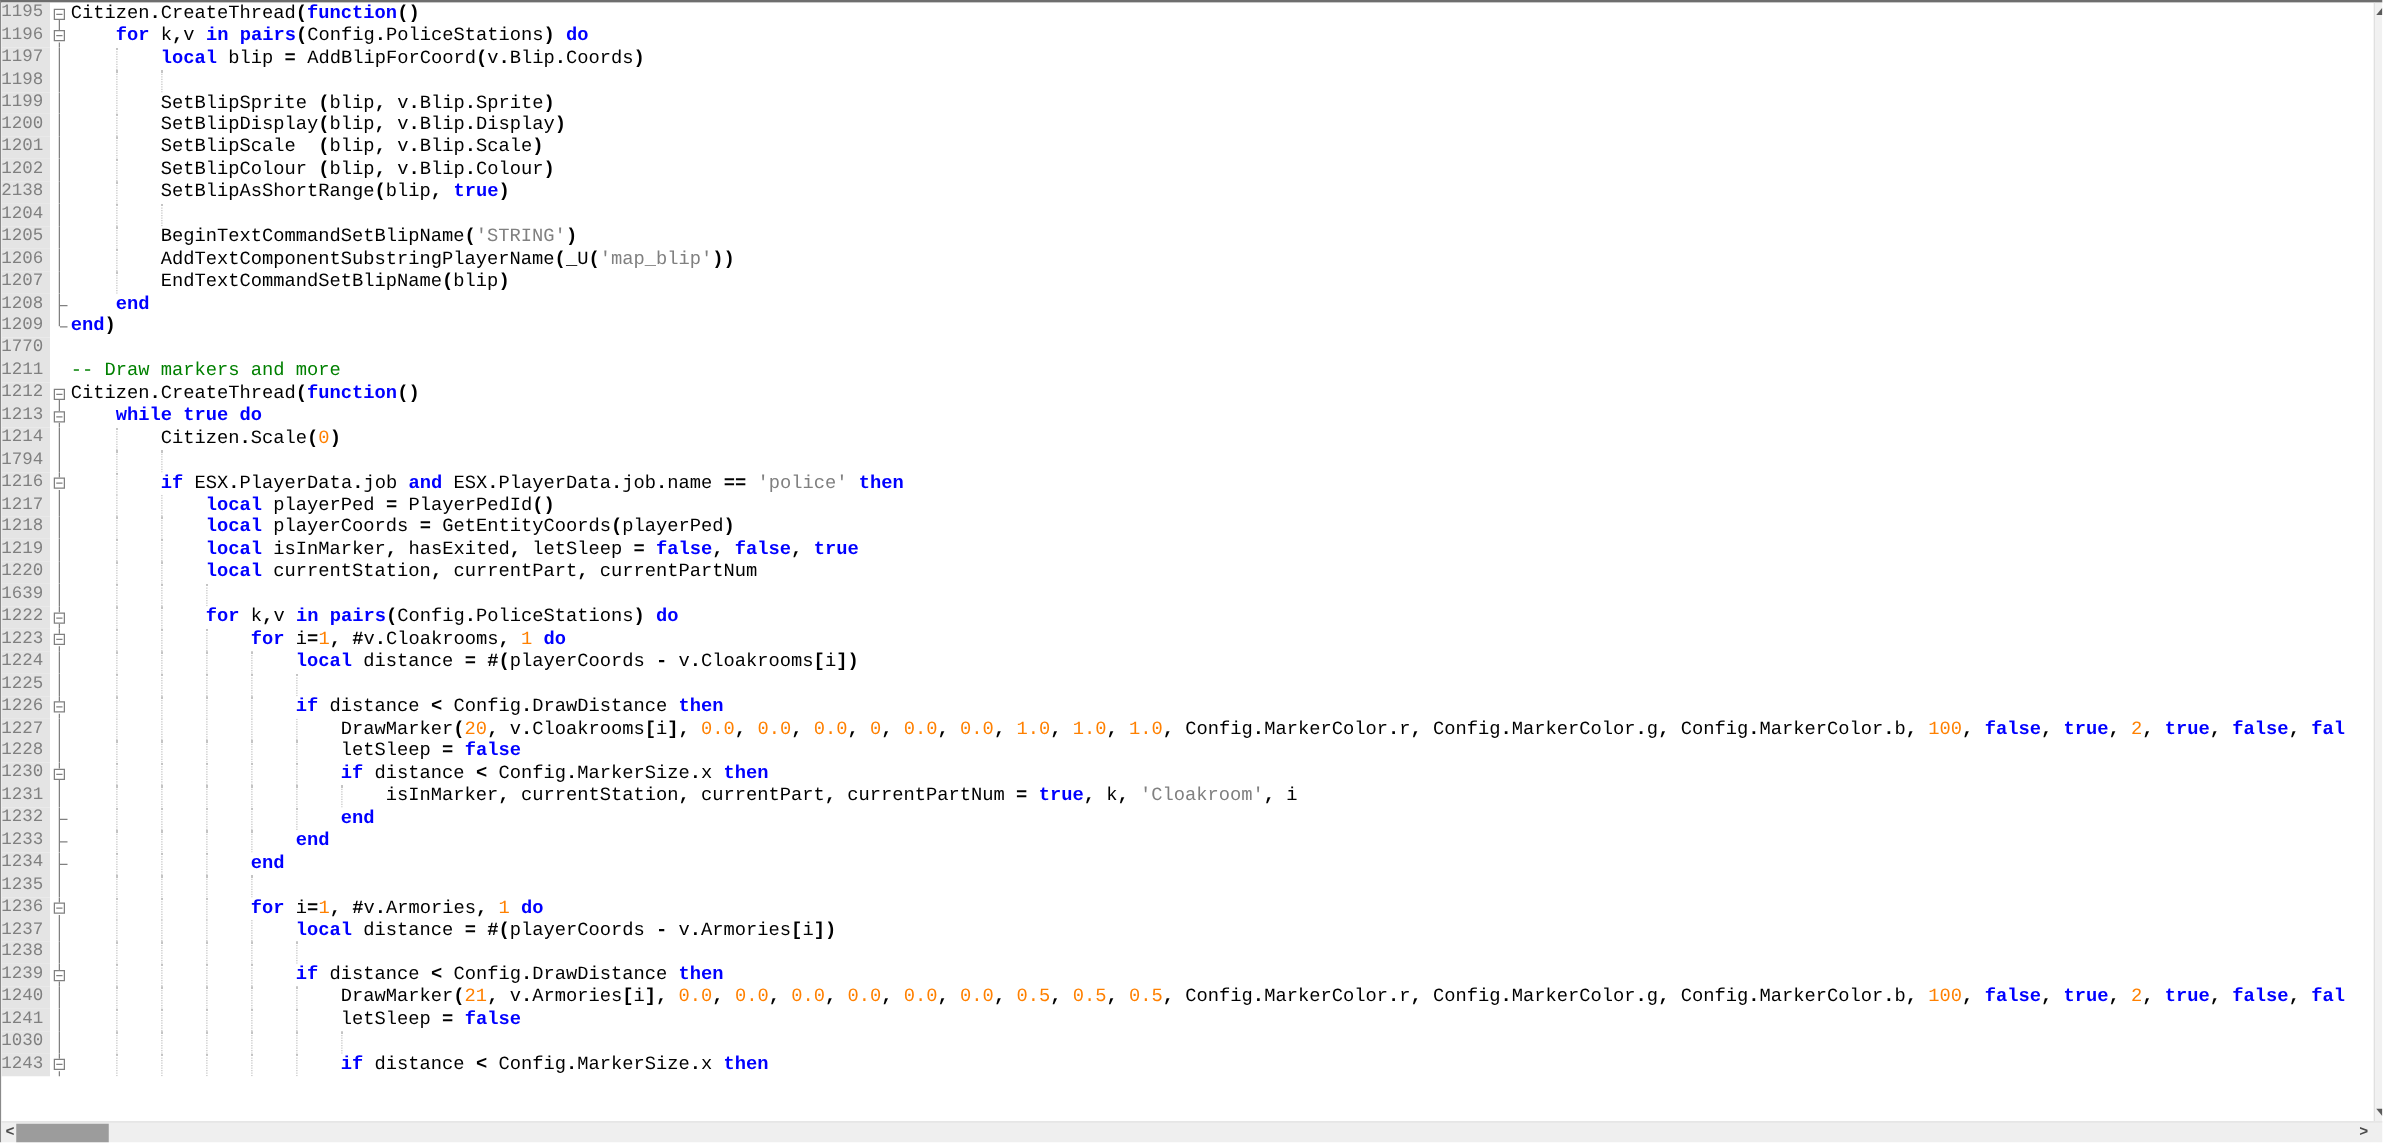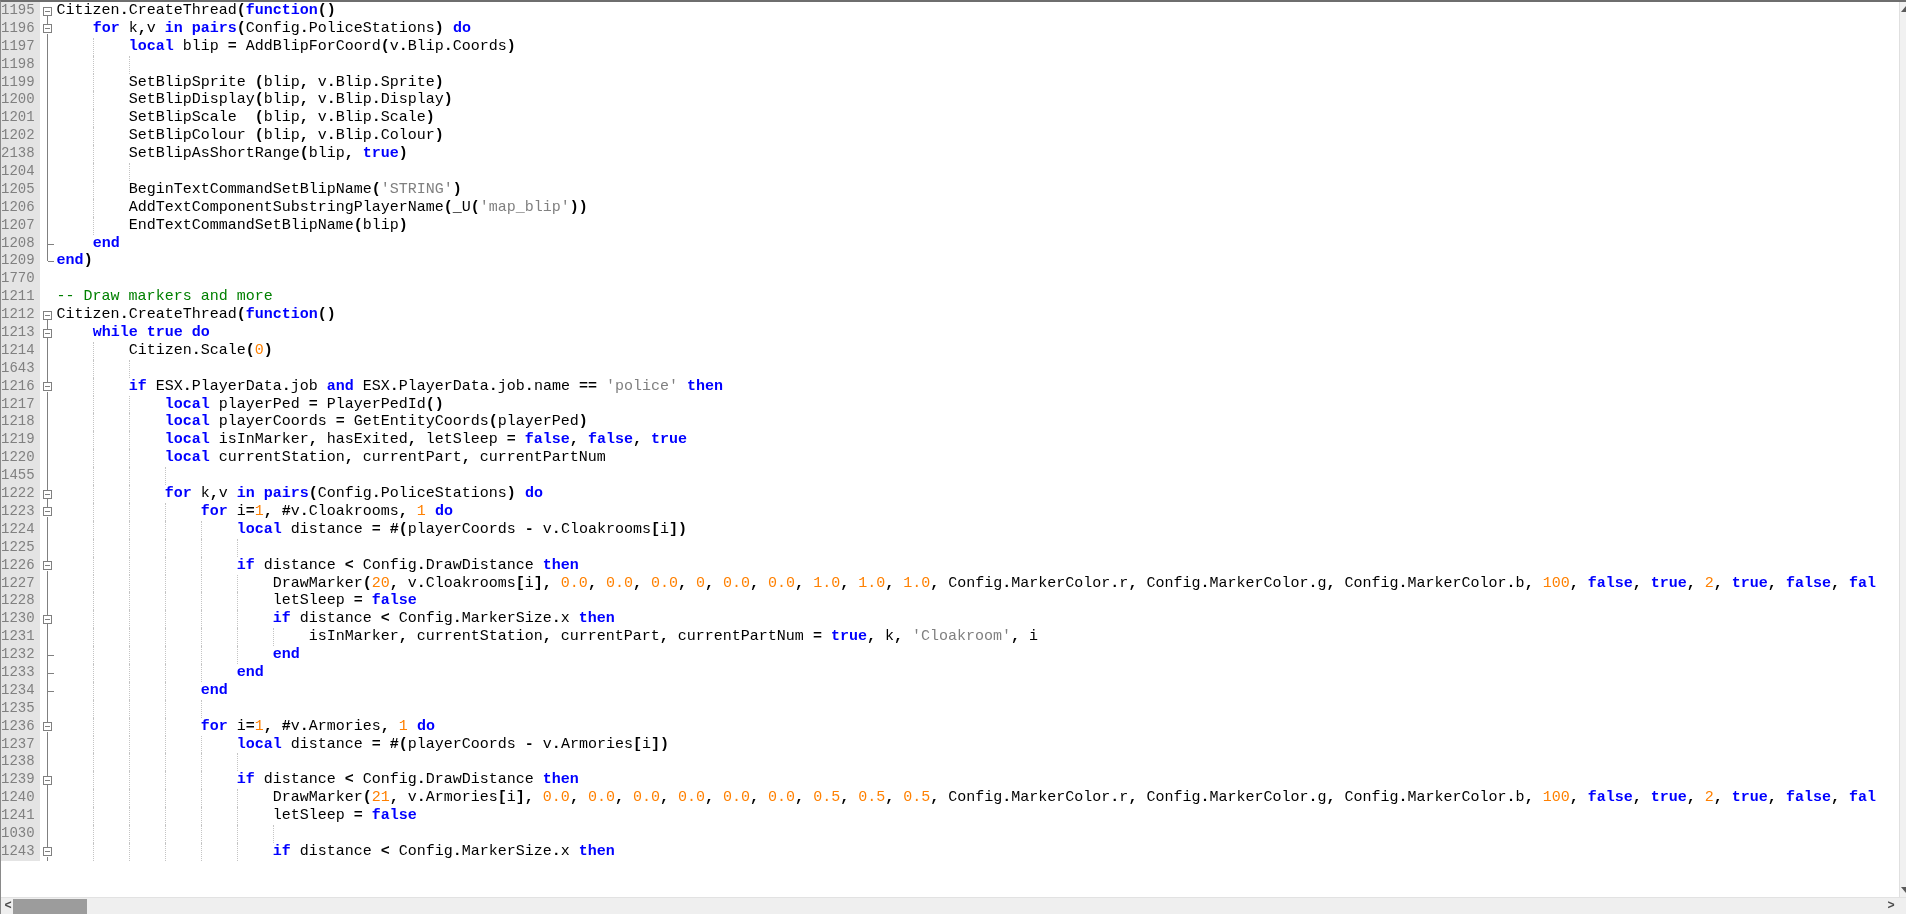--- a/index.html
+++ b/index.html
@@ -71,27 +71,27 @@
         <div class="line"><div class="num">1205</div><div class="fm"><i class="vfull"></i></div><div class="code"><i class="g" style="left: 36px;"></i><span>        </span><span class="tok-d">BeginTextCommandSetBlipName</span><span class="tok-o">(</span><span class="tok-s">'STRING'</span><span class="tok-o">)</span></div></div>
         <div class="line"><div class="num">1206</div><div class="fm"><i class="vfull"></i></div><div class="code"><i class="g" style="left: 36px;"></i><span>        </span><span class="tok-d">AddTextComponentSubstringPlayerName</span><span class="tok-o">(</span><span class="tok-d">_U</span><span class="tok-o">(</span><span class="tok-s">'map_blip'</span><span class="tok-o">)</span><span class="tok-o">)</span></div></div>
         <div class="line"><div class="num">1207</div><div class="fm"><i class="vfull"></i></div><div class="code"><i class="g" style="left: 36px;"></i><span>        </span><span class="tok-d">EndTextCommandSetBlipName</span><span class="tok-o">(</span><span class="tok-d">blip</span><span class="tok-o">)</span></div></div>
         <div class="line"><div class="num">1208</div><div class="fm"><i class="vfull"></i><i class="stub"></i></div><div class="code"><span>    </span><span class="tok-k">end</span></div></div>
         <div class="line"><div class="num">1209</div><div class="fm"><i class="vtop9"></i><i class="stub"></i></div><div class="code"><span class="tok-k">end</span><span class="tok-o">)</span></div></div>
         <div class="line"><div class="num">1770</div><div class="fm"></div><div class="code"></div></div>
         <div class="line"><div class="num">1211</div><div class="fm"></div><div class="code"><span class="tok-c">-- Draw markers and more</span></div></div>
         <div class="line"><div class="num">1212</div><div class="fm"><i class="vbot"></i><i class="fbox"></i></div><div class="code"><span class="tok-d">Citizen</span><span class="tok-o">.</span><span class="tok-d">CreateThread</span><span class="tok-o">(</span><span class="tok-k">function</span><span class="tok-o">(</span><span class="tok-o">)</span></div></div>
         <div class="line"><div class="num">1213</div><div class="fm"><i class="vtop4"></i><i class="vbot"></i><i class="fbox"></i></div><div class="code"><span>    </span><span class="tok-k">while</span><span> </span><span class="tok-k">true</span><span> </span><span class="tok-k">do</span></div></div>
         <div class="line"><div class="num">1214</div><div class="fm"><i class="vfull"></i></div><div class="code"><i class="g" style="left: 36px;"></i><span>        </span><span class="tok-d">Citizen</span><span class="tok-o">.</span><span class="tok-d">Scale</span><span class="tok-o">(</span><span class="tok-n">0</span><span class="tok-o">)</span></div></div>
-        <div class="line"><div class="num">1643</div><div class="fm"><i class="vfull"></i></div><div class="code"><i class="g" style="left: 36px;"></i><i class="g" style="left: 72px;"></i></div></div>
+        <div class="line"><div class="num">1794</div><div class="fm"><i class="vfull"></i></div><div class="code"><i class="g" style="left: 36px;"></i><i class="g" style="left: 72px;"></i></div></div>
         <div class="line"><div class="num">1216</div><div class="fm"><i class="vtop4"></i><i class="vbot"></i><i class="fbox"></i></div><div class="code"><i class="g" style="left: 36px;"></i><span>        </span><span class="tok-k">if</span><span> </span><span class="tok-d">ESX</span><span class="tok-o">.</span><span class="tok-d">PlayerData</span><span class="tok-o">.</span><span class="tok-d">job</span><span> </span><span class="tok-k">and</span><span> </span><span class="tok-d">ESX</span><span class="tok-o">.</span><span class="tok-d">PlayerData</span><span class="tok-o">.</span><span class="tok-d">job</span><span class="tok-o">.</span><span class="tok-d">name</span><span> </span><span class="tok-o">=</span><span class="tok-o">=</span><span> </span><span class="tok-s">'police'</span><span> </span><span class="tok-k">then</span></div></div>
         <div class="line"><div class="num">1217</div><div class="fm"><i class="vfull"></i></div><div class="code"><i class="g" style="left: 36px;"></i><i class="g" style="left: 72px;"></i><span>            </span><span class="tok-k">local</span><span> </span><span class="tok-d">playerPed</span><span> </span><span class="tok-o">=</span><span> </span><span class="tok-d">PlayerPedId</span><span class="tok-o">(</span><span class="tok-o">)</span></div></div>
         <div class="line"><div class="num">1218</div><div class="fm"><i class="vfull"></i></div><div class="code"><i class="g" style="left: 36px;"></i><i class="g" style="left: 72px;"></i><span>            </span><span class="tok-k">local</span><span> </span><span class="tok-d">playerCoords</span><span> </span><span class="tok-o">=</span><span> </span><span class="tok-d">GetEntityCoords</span><span class="tok-o">(</span><span class="tok-d">playerPed</span><span class="tok-o">)</span></div></div>
         <div class="line"><div class="num">1219</div><div class="fm"><i class="vfull"></i></div><div class="code"><i class="g" style="left: 36px;"></i><i class="g" style="left: 72px;"></i><span>            </span><span class="tok-k">local</span><span> </span><span class="tok-d">isInMarker</span><span class="tok-o">,</span><span> </span><span class="tok-d">hasExited</span><span class="tok-o">,</span><span> </span><span class="tok-d">letSleep</span><span> </span><span class="tok-o">=</span><span> </span><span class="tok-k">false</span><span class="tok-o">,</span><span> </span><span class="tok-k">false</span><span class="tok-o">,</span><span> </span><span class="tok-k">true</span></div></div>
         <div class="line"><div class="num">1220</div><div class="fm"><i class="vfull"></i></div><div class="code"><i class="g" style="left: 36px;"></i><i class="g" style="left: 72px;"></i><span>            </span><span class="tok-k">local</span><span> </span><span class="tok-d">currentStation</span><span class="tok-o">,</span><span> </span><span class="tok-d">currentPart</span><span class="tok-o">,</span><span> </span><span class="tok-d">currentPartNum</span></div></div>
-        <div class="line"><div class="num">1455</div><div class="fm"><i class="vfull"></i></div><div class="code"><i class="g" style="left: 36px;"></i><i class="g" style="left: 72px;"></i><i class="g" style="left: 108px;"></i></div></div>
+        <div class="line"><div class="num">1639</div><div class="fm"><i class="vfull"></i></div><div class="code"><i class="g" style="left: 36px;"></i><i class="g" style="left: 72px;"></i><i class="g" style="left: 108px;"></i></div></div>
         <div class="line"><div class="num">1222</div><div class="fm"><i class="vtop4"></i><i class="vbot"></i><i class="fbox"></i></div><div class="code"><i class="g" style="left: 36px;"></i><i class="g" style="left: 72px;"></i><span>            </span><span class="tok-k">for</span><span> </span><span class="tok-d">k</span><span class="tok-o">,</span><span class="tok-d">v</span><span> </span><span class="tok-k">in</span><span> </span><span class="tok-k">pairs</span><span class="tok-o">(</span><span class="tok-d">Config</span><span class="tok-o">.</span><span class="tok-d">PoliceStations</span><span class="tok-o">)</span><span> </span><span class="tok-k">do</span></div></div>
         <div class="line"><div class="num">1223</div><div class="fm"><i class="vtop4"></i><i class="vbot"></i><i class="fbox"></i></div><div class="code"><i class="g" style="left: 36px;"></i><i class="g" style="left: 72px;"></i><i class="g" style="left: 108px;"></i><span>                </span><span class="tok-k">for</span><span> </span><span class="tok-d">i</span><span class="tok-o">=</span><span class="tok-n">1</span><span class="tok-o">,</span><span> </span><span class="tok-o">#</span><span class="tok-d">v</span><span class="tok-o">.</span><span class="tok-d">Cloakrooms</span><span class="tok-o">,</span><span> </span><span class="tok-n">1</span><span> </span><span class="tok-k">do</span></div></div>
         <div class="line"><div class="num">1224</div><div class="fm"><i class="vfull"></i></div><div class="code"><i class="g" style="left: 36px;"></i><i class="g" style="left: 72px;"></i><i class="g" style="left: 108px;"></i><i class="g" style="left: 144px;"></i><span>                    </span><span class="tok-k">local</span><span> </span><span class="tok-d">distance</span><span> </span><span class="tok-o">=</span><span> </span><span class="tok-o">#</span><span class="tok-o">(</span><span class="tok-d">playerCoords</span><span> </span><span class="tok-o">-</span><span> </span><span class="tok-d">v</span><span class="tok-o">.</span><span class="tok-d">Cloakrooms</span><span class="tok-o">[</span><span class="tok-d">i</span><span class="tok-o">]</span><span class="tok-o">)</span></div></div>
         <div class="line"><div class="num">1225</div><div class="fm"><i class="vfull"></i></div><div class="code"><i class="g" style="left: 36px;"></i><i class="g" style="left: 72px;"></i><i class="g" style="left: 108px;"></i><i class="g" style="left: 144px;"></i><i class="g" style="left: 180px;"></i></div></div>
         <div class="line"><div class="num">1226</div><div class="fm"><i class="vtop4"></i><i class="vbot"></i><i class="fbox"></i></div><div class="code"><i class="g" style="left: 36px;"></i><i class="g" style="left: 72px;"></i><i class="g" style="left: 108px;"></i><i class="g" style="left: 144px;"></i><span>                    </span><span class="tok-k">if</span><span> </span><span class="tok-d">distance</span><span> </span><span class="tok-o">&lt;</span><span> </span><span class="tok-d">Config</span><span class="tok-o">.</span><span class="tok-d">DrawDistance</span><span> </span><span class="tok-k">then</span></div></div>
         <div class="line"><div class="num">1227</div><div class="fm"><i class="vfull"></i></div><div class="code"><i class="g" style="left: 36px;"></i><i class="g" style="left: 72px;"></i><i class="g" style="left: 108px;"></i><i class="g" style="left: 144px;"></i><i class="g" style="left: 180px;"></i><span>                        </span><span class="tok-d">DrawMarker</span><span class="tok-o">(</span><span class="tok-n">20</span><span class="tok-o">,</span><span> </span><span class="tok-d">v</span><span class="tok-o">.</span><span class="tok-d">Cloakrooms</span><span class="tok-o">[</span><span class="tok-d">i</span><span class="tok-o">]</span><span class="tok-o">,</span><span> </span><span class="tok-n">0.0</span><span class="tok-o">,</span><span> </span><span class="tok-n">0.0</span><span class="tok-o">,</span><span> </span><span class="tok-n">0.0</span><span class="tok-o">,</span><span> </span><span class="tok-n">0</span><span class="tok-o">,</span><span> </span><span class="tok-n">0.0</span><span class="tok-o">,</span><span> </span><span class="tok-n">0.0</span><span class="tok-o">,</span><span> </span><span class="tok-n">1.0</span><span class="tok-o">,</span><span> </span><span class="tok-n">1.0</span><span class="tok-o">,</span><span> </span><span class="tok-n">1.0</span><span class="tok-o">,</span><span> </span><span class="tok-d">Config</span><span class="tok-o">.</span><span class="tok-d">MarkerColor</span><span class="tok-o">.</span><span class="tok-d">r</span><span class="tok-o">,</span><span> </span><span class="tok-d">Config</span><span class="tok-o">.</span><span class="tok-d">MarkerColor</span><span class="tok-o">.</span><span class="tok-d">g</span><span class="tok-o">,</span><span> </span><span class="tok-d">Config</span><span class="tok-o">.</span><span class="tok-d">MarkerColor</span><span class="tok-o">.</span><span class="tok-d">b</span><span class="tok-o">,</span><span> </span><span class="tok-n">100</span><span class="tok-o">,</span><span> </span><span class="tok-k">false</span><span class="tok-o">,</span><span> </span><span class="tok-k">true</span><span class="tok-o">,</span><span> </span><span class="tok-n">2</span><span class="tok-o">,</span><span> </span><span class="tok-k">true</span><span class="tok-o">,</span><span> </span><span class="tok-k">false</span><span class="tok-o">,</span><span> </span><span class="tok-k">fal</span></div></div>
         <div class="line"><div class="num">1228</div><div class="fm"><i class="vfull"></i></div><div class="code"><i class="g" style="left: 36px;"></i><i class="g" style="left: 72px;"></i><i class="g" style="left: 108px;"></i><i class="g" style="left: 144px;"></i><i class="g" style="left: 180px;"></i><span>                        </span><span class="tok-d">letSleep</span><span> </span><span class="tok-o">=</span><span> </span><span class="tok-k">false</span></div></div>
         <div class="line"><div class="num">1230</div><div class="fm"><i class="vtop4"></i><i class="vbot"></i><i class="fbox"></i></div><div class="code"><i class="g" style="left: 36px;"></i><i class="g" style="left: 72px;"></i><i class="g" style="left: 108px;"></i><i class="g" style="left: 144px;"></i><i class="g" style="left: 180px;"></i><span>                        </span><span class="tok-k">if</span><span> </span><span class="tok-d">distance</span><span> </span><span class="tok-o">&lt;</span><span> </span><span class="tok-d">Config</span><span class="tok-o">.</span><span class="tok-d">MarkerSize</span><span class="tok-o">.</span><span class="tok-d">x</span><span> </span><span class="tok-k">then</span></div></div>
         <div class="line"><div class="num">1231</div><div class="fm"><i class="vfull"></i></div><div class="code"><i class="g" style="left: 36px;"></i><i class="g" style="left: 72px;"></i><i class="g" style="left: 108px;"></i><i class="g" style="left: 144px;"></i><i class="g" style="left: 180px;"></i><i class="g" style="left: 216px;"></i><span>                            </span><span class="tok-d">isInMarker</span><span class="tok-o">,</span><span> </span><span class="tok-d">currentStation</span><span class="tok-o">,</span><span> </span><span class="tok-d">currentPart</span><span class="tok-o">,</span><span> </span><span class="tok-d">currentPartNum</span><span> </span><span class="tok-o">=</span><span> </span><span class="tok-k">true</span><span class="tok-o">,</span><span> </span><span class="tok-d">k</span><span class="tok-o">,</span><span> </span><span class="tok-s">'Cloakroom'</span><span class="tok-o">,</span><span> </span><span class="tok-d">i</span></div></div>
         <div class="line"><div class="num">1232</div><div class="fm"><i class="vfull"></i><i class="stub"></i></div><div class="code"><i class="g" style="left: 36px;"></i><i class="g" style="left: 72px;"></i><i class="g" style="left: 108px;"></i><i class="g" style="left: 144px;"></i><i class="g" style="left: 180px;"></i><span>                        </span><span class="tok-k">end</span></div></div>

